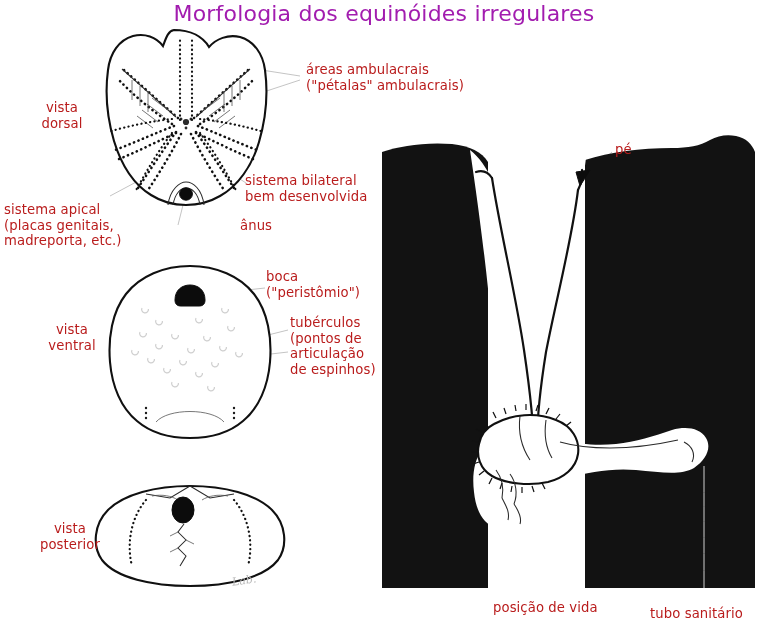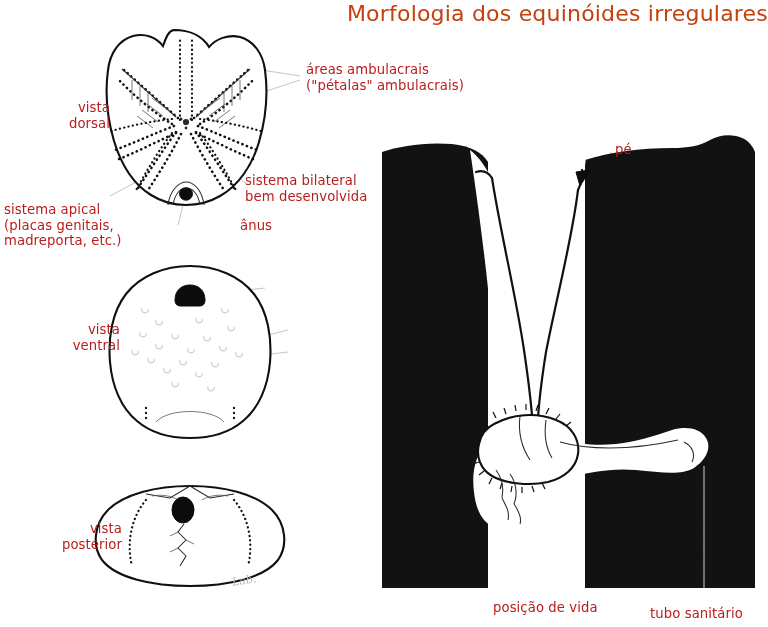--- a/index.html
+++ b/index.html
@@ -14,36 +14,36 @@
     background: #ffffff;
     overflow: hidden;
     font-family: "DejaVu Sans", sans-serif;
     color: #111111;
   }
   .title {
     position: absolute;
     left: 0;
     top: 1px;
     width: 768px;
-    text-align: right;
+    text-align: center;
     font-size: 22px;
     letter-spacing: 0.2px;
-    color: #c2410c;
+    color: #a21caf;
     font-family: "DejaVu Sans", sans-serif;
     white-space: nowrap;
   }
   .lbl {
     position: absolute;
     font-size: 13.2px;
     line-height: 15.5px;
     color: #b91c1c;
     white-space: pre;
     letter-spacing: 0.1px;
   }
-  .lbl.center { text-align: right; }
+  .lbl.center { text-align: center; }
   .svg-layer {
     position: absolute;
     left: 0;
     top: 0;
     width: 768px;
     height: 627px;
     pointer-events: none;
   }
   .sig {
     position: absolute;
@@ -348,21 +348,27 @@
 madreporta, etc.)</div>
 
   <div class="lbl" style="left:200px; top:218px;margin-left:40px;">ânus</div>
 
   <div class="lbl" style="left:245px; top:173px;">sistema bilateral
 bem desenvolvida</div>
 
   <div class="lbl center" style="left:24px; top:322px; width:96px;">vista
 ventral</div>
 
-
+  <div class="lbl" style="left:266px; top:269px;">boca
+("peristômio")</div>
+
+  <div class="lbl" style="left:290px; top:315px;">tubérculos
+(pontos de
+articulação
+de espinhos)</div>
 
   <div class="lbl center" style="left:18px; top:521px; width:104px;">vista
 posterior</div>
 
   <div class="lbl" style="left:615px; top:142px;text-align:right;">pé</div>
 
   <div class="lbl" style="left:455px; top:600px;margin-left:38px;">posição de vida</div>
 
   <div class="lbl" style="left:650px; top:606px;">tubo sanitário</div>
 

